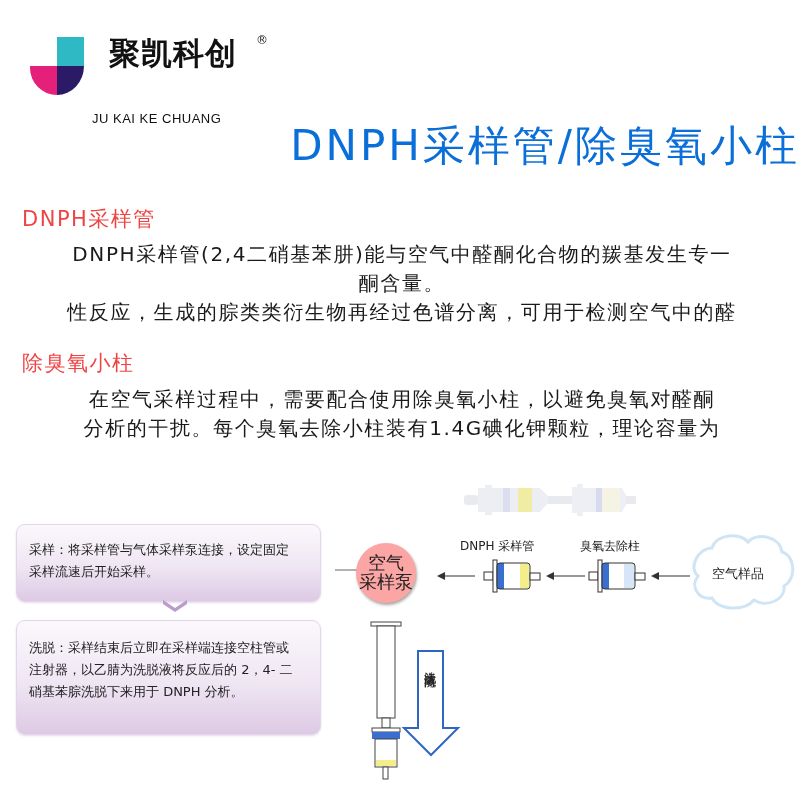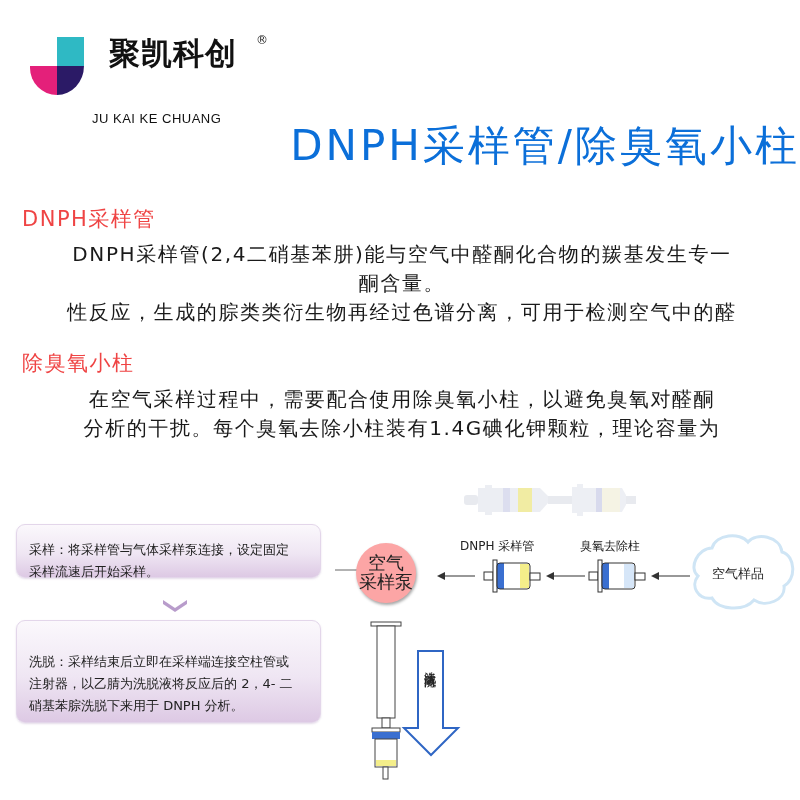--- a/index.html
+++ b/index.html
@@ -18,22 +18,22 @@
                 letter-spacing: 3px; line-height: 56px; }
 
   .section-h { left: 22px; font-size: 21px; color: #ef4444; letter-spacing: 1.5px; line-height: 32px; }
   .para { left: 22px; width: 760px; font-size: 20px; line-height: 29px; letter-spacing: 1.6px; color: #1a1a1a; text-align: center; }
 
   
   .step { left: 16px; width: 305px; border-radius: 9px; border: 1px solid #e3d6ea;
           background: linear-gradient(#fbf8fc 0%, #efe6f3 55%, #ddc9e4 100%);
           box-shadow: 0 1px 2px rgba(150,120,170,0.25); box-sizing: border-box;
           font-size: 13px; line-height: 22px; color: #222; }
-  .step1 { top: 524px; height: 54px; padding: 14px 12px; }
-  .step2 { top: 620px; height: 103px; padding: 30px 12px; }
+  .step1 { top: 524px; height: 78px; padding: 14px 12px; }
+  .step2 { top: 620px; height: 115px; padding: 16px 12px; }
   .step-chev { left: 162px; top: 598px; width: 26px; height: 14px; }
 
   
   .diag-txt { font-size: 12px; color: #222; white-space: nowrap; }
   .pump { left: 356px; top: 543px; width: 60px; height: 60px; border-radius: 50%; background: #fca5a5;
           box-shadow: 1px 2px 3px rgba(0,0,0,0.35); text-align: center; font-size: 18px; line-height: 19px;
           padding-top: 10px; box-sizing: border-box; color: #222; }
   .cloud-txt { left: 712px; top: 565px; font-size: 13px; color: #222; }
   .elute-txt { left: 425px; top: 662px; width: 12px; font-size: 12px; line-height: 14px; color: #222; writing-mode: vertical-rl; letter-spacing: 1px; }
 </style>

